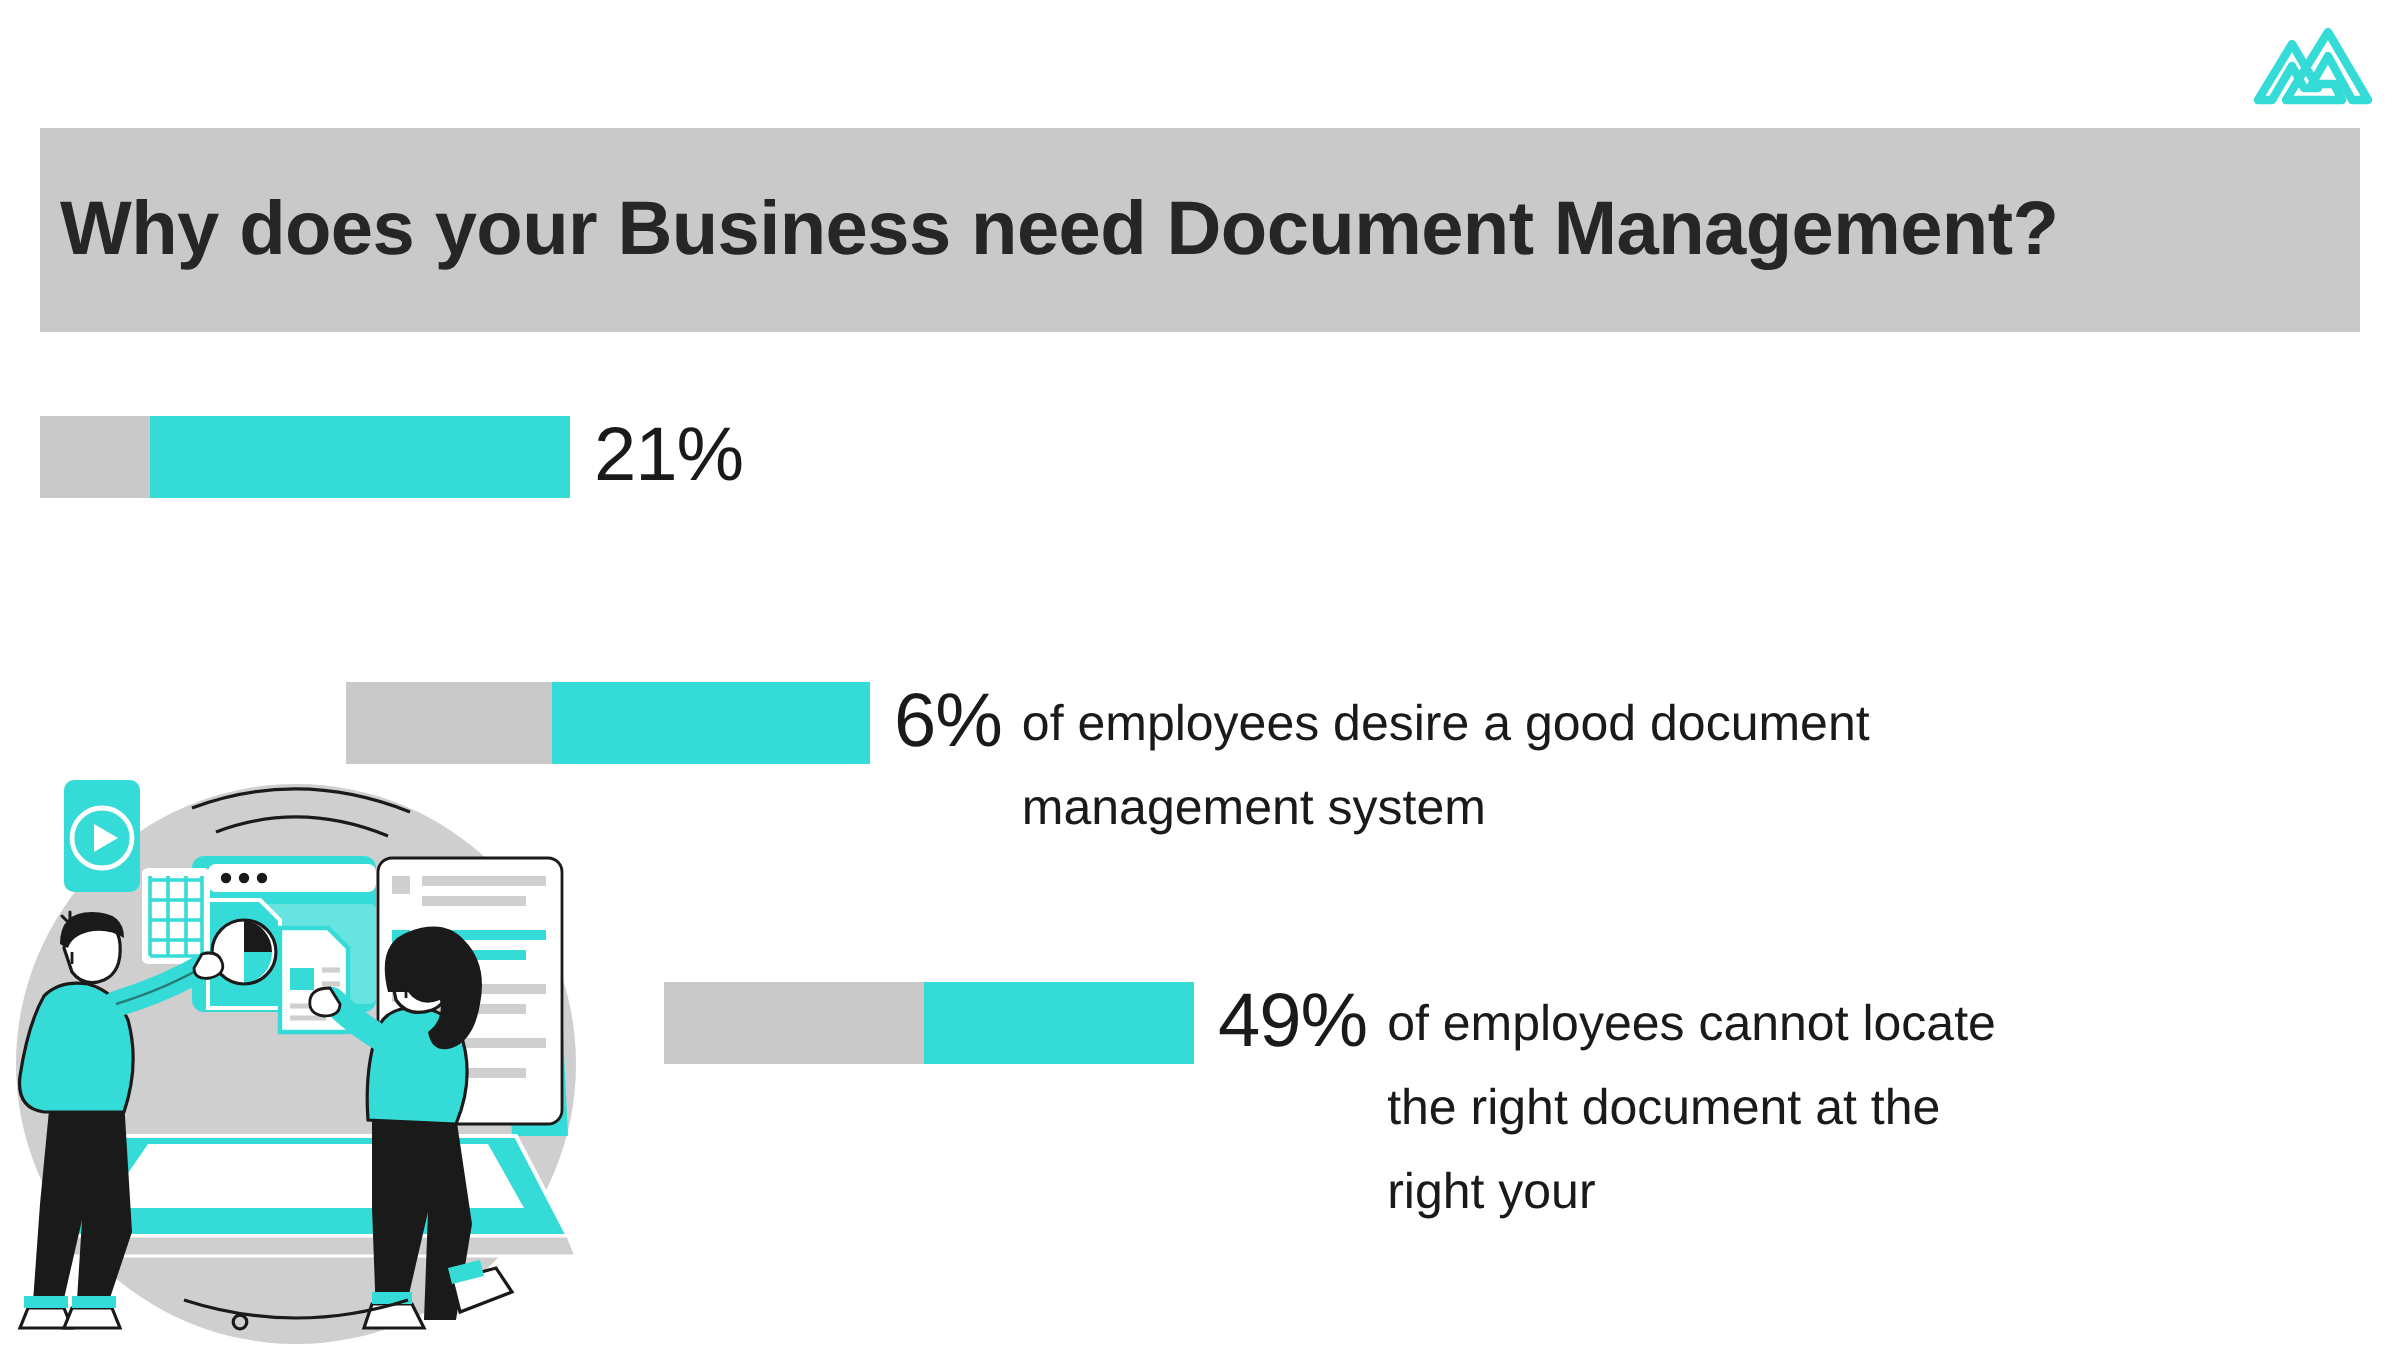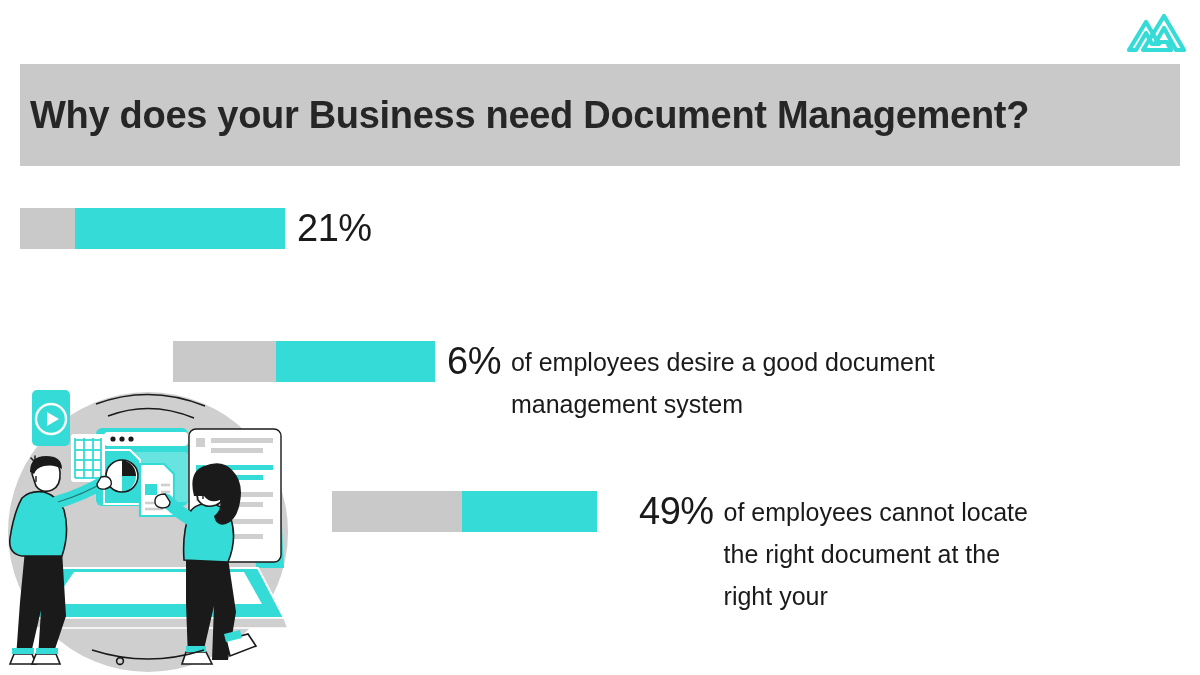--- a/index.html
+++ b/index.html
@@ -47,21 +47,21 @@
   }
 
   
   .stat-row {
     position: absolute;
     display: flex;
     align-items: flex-start;
   }
   .stat-row-1 { left: 20px;  top: 208px; }
   .stat-row-2 { left: 173px; top: 341px; }
-  .stat-row-3 { left: 332px; top: 491px; gap: 30px; }
+  .stat-row-3 { left: 332px; top: 491px; }
 
   .bar {
     height: 41px;
     display: flex;
     flex-shrink: 0;
   }
   .bar-gray { background: #c9c9c9; height: 100%; }
   .bar-teal { background: #35dbd6; height: 100%; }
 
   .stat-text {

